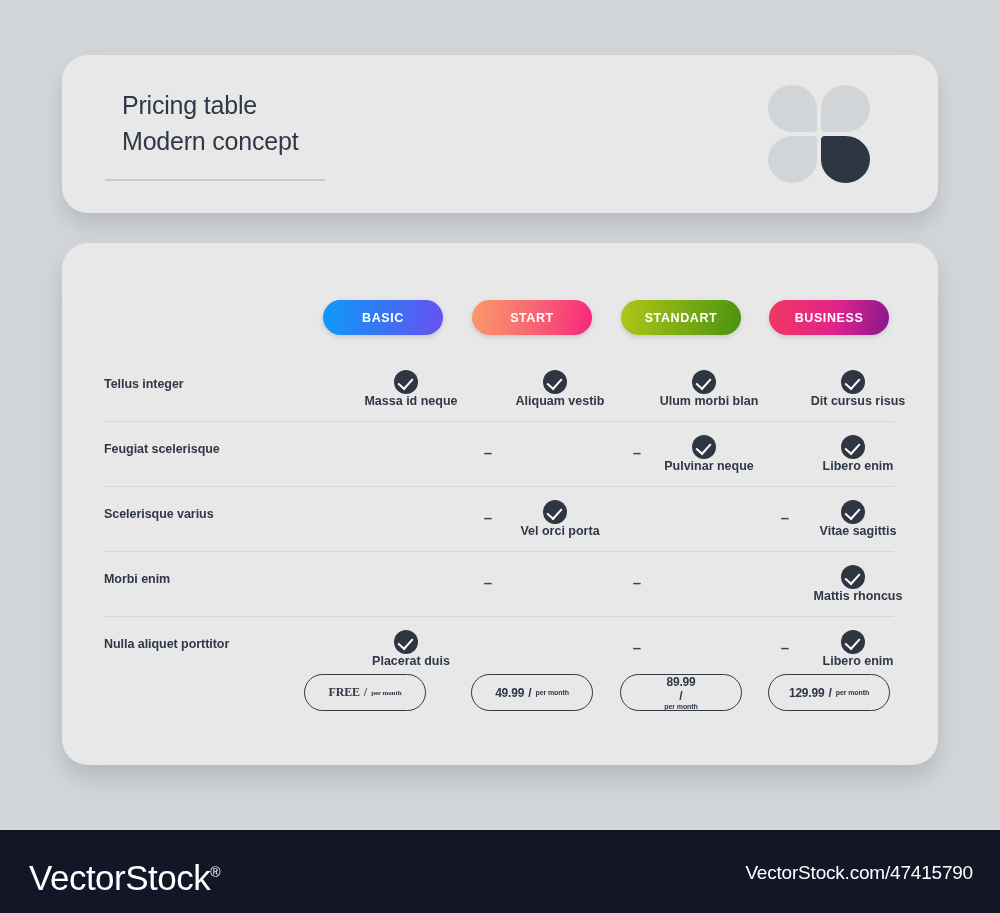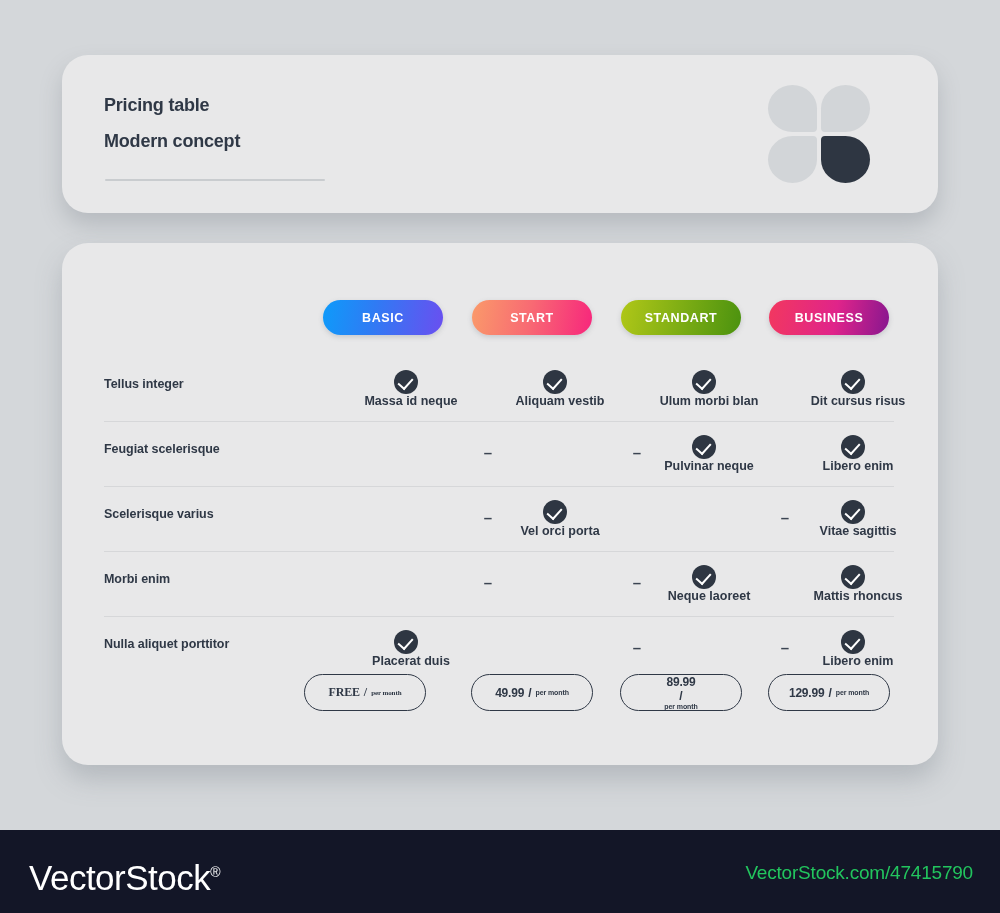--- a/index.html
+++ b/index.html
@@ -20,25 +20,25 @@
     top: 55px;
     width: 876px;
     height: 158px;
     background: #e8e8e9;
     border-radius: 26px;
     box-shadow: 0 12px 22px rgba(120,128,138,0.33);
   }
 
   .header-title {
     position: absolute;
-    left: 42px;
+    left: 60px;
     top: 32px;
     color: #2f3846;
-    font-weight: bold;
-    font-size: 18px;
+    font-weight: normal;
+    font-size: 25px;
     line-height: 36px;
     letter-spacing: -0.2px;
   }
 
   .header-divider {
     position: absolute;
     left: 43px;
     top: 124px;
     width: 220px;
     height: 2px;
@@ -262,21 +262,21 @@
     white-space: nowrap;
   }
   .vs-light { font-weight: normal; letter-spacing: -0.5px; }
   .vs-bold { font-weight: normal; letter-spacing: -0.5px; }
   .vs-reg { font-size: 14px; vertical-align: super; font-weight: normal; }
 
   .footer-url {
     position: absolute;
     right: 27px;
     top: 32px;
-    color: #22c55e;
+    color: #ffffff;
     font-size: 19px;
     letter-spacing: -0.2px;
     white-space: nowrap;
   }
 </style>
 </head>
 <body>
 
 <div class="header-card">
   <div class="header-title">
@@ -350,24 +350,20 @@
         <span class="check-icon"></span>
         <span class="cell-text">Vitae sagittis</span>
       </div>
     </div>
     <div class="row-rule rule2"></div>
 
     <div class="feature-row r3">
       <div class="row-label">Morbi enim</div>
       <div class="dash-cell d0">–</div>
       <div class="dash-cell d1">–</div>
-      <div class="cell c2">
-        <span class="check-icon"></span>
-        <span class="cell-text">Neque laoreet</span>
-      </div>
       <div class="cell c3">
         <span class="check-icon"></span>
         <span class="cell-text">Mattis rhoncus</span>
       </div>
     </div>
     <div class="row-rule rule3"></div>
 
     <div class="feature-row r4">
       <div class="row-label">Nulla aliquet porttitor</div>
       <div class="cell c0">

